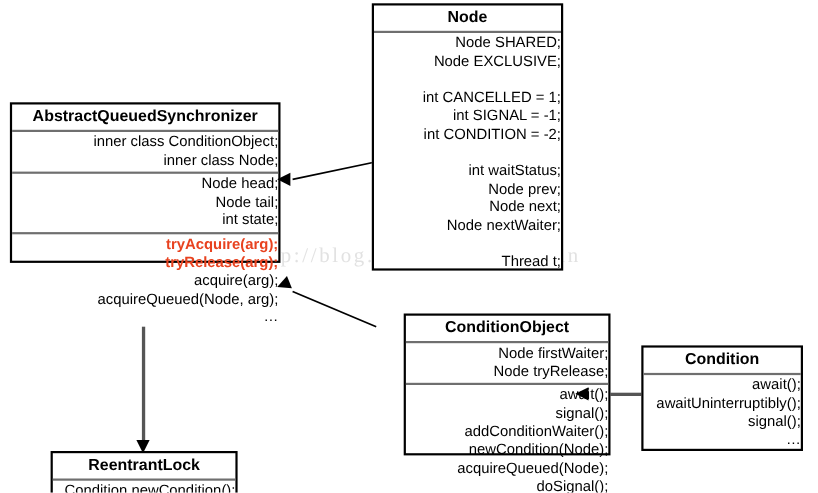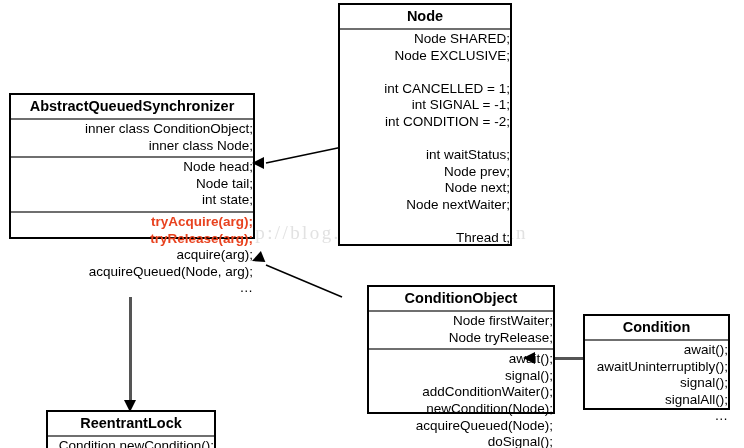--- a/index.html
+++ b/index.html
@@ -178,21 +178,20 @@
     </div>
   </div>
 
   <div class="umlbox" style="left:583px; top:314px; width:147px; height:96px;">
     <div class="uml-title">Condition</div>
 
     <div class="uml-compartment">
       <div class="uml-row">await();</div>
       <div class="uml-row">awaitUninterruptibly();</div>
       <div class="uml-row">signal();</div>
-      <div class="uml-row">signalAll();</div>
       <div class="uml-row">…</div>
     </div>
   </div>
 
   <div class="umlbox" style="left:46px; top:410px; width:170px; height:42px;">
     <div class="uml-title">ReentrantLock</div>
 
     <div class="uml-compartment">
       <div class="uml-row">Condition newCondition();</div>
     </div>

